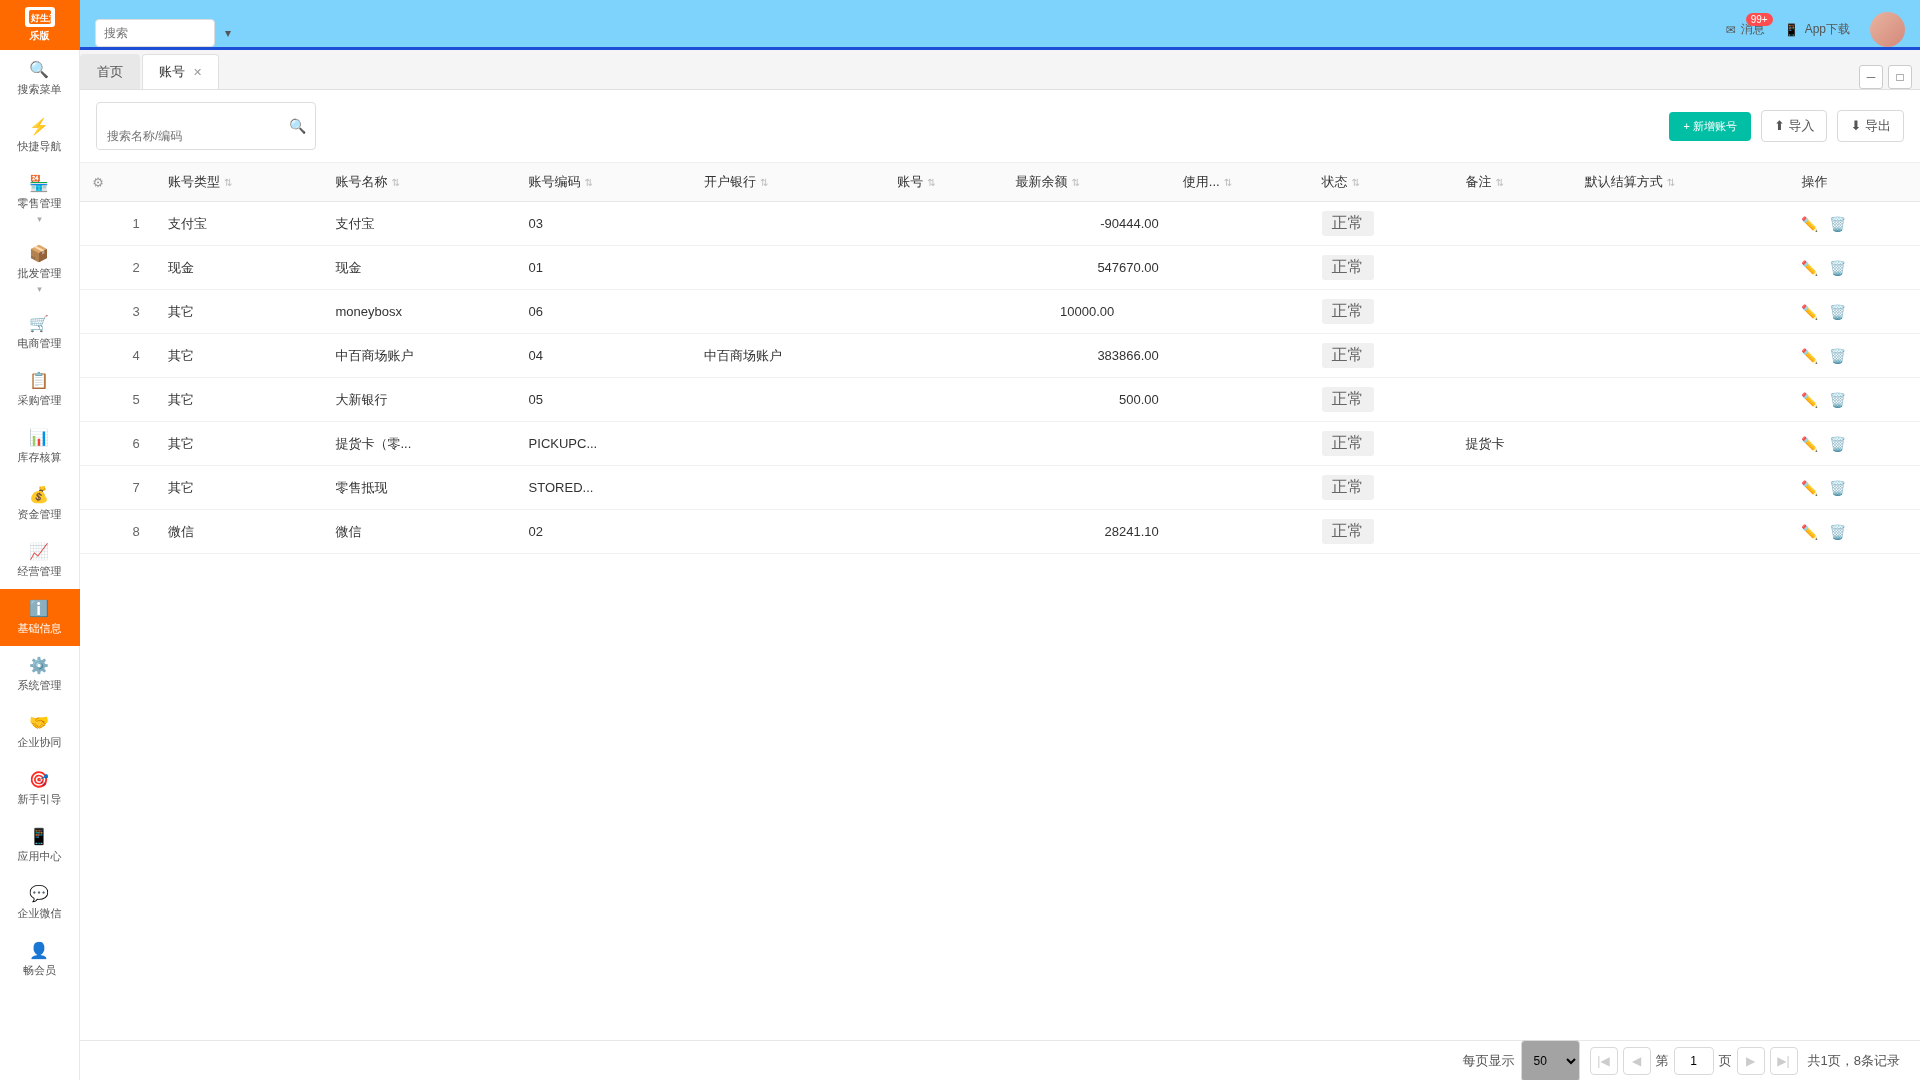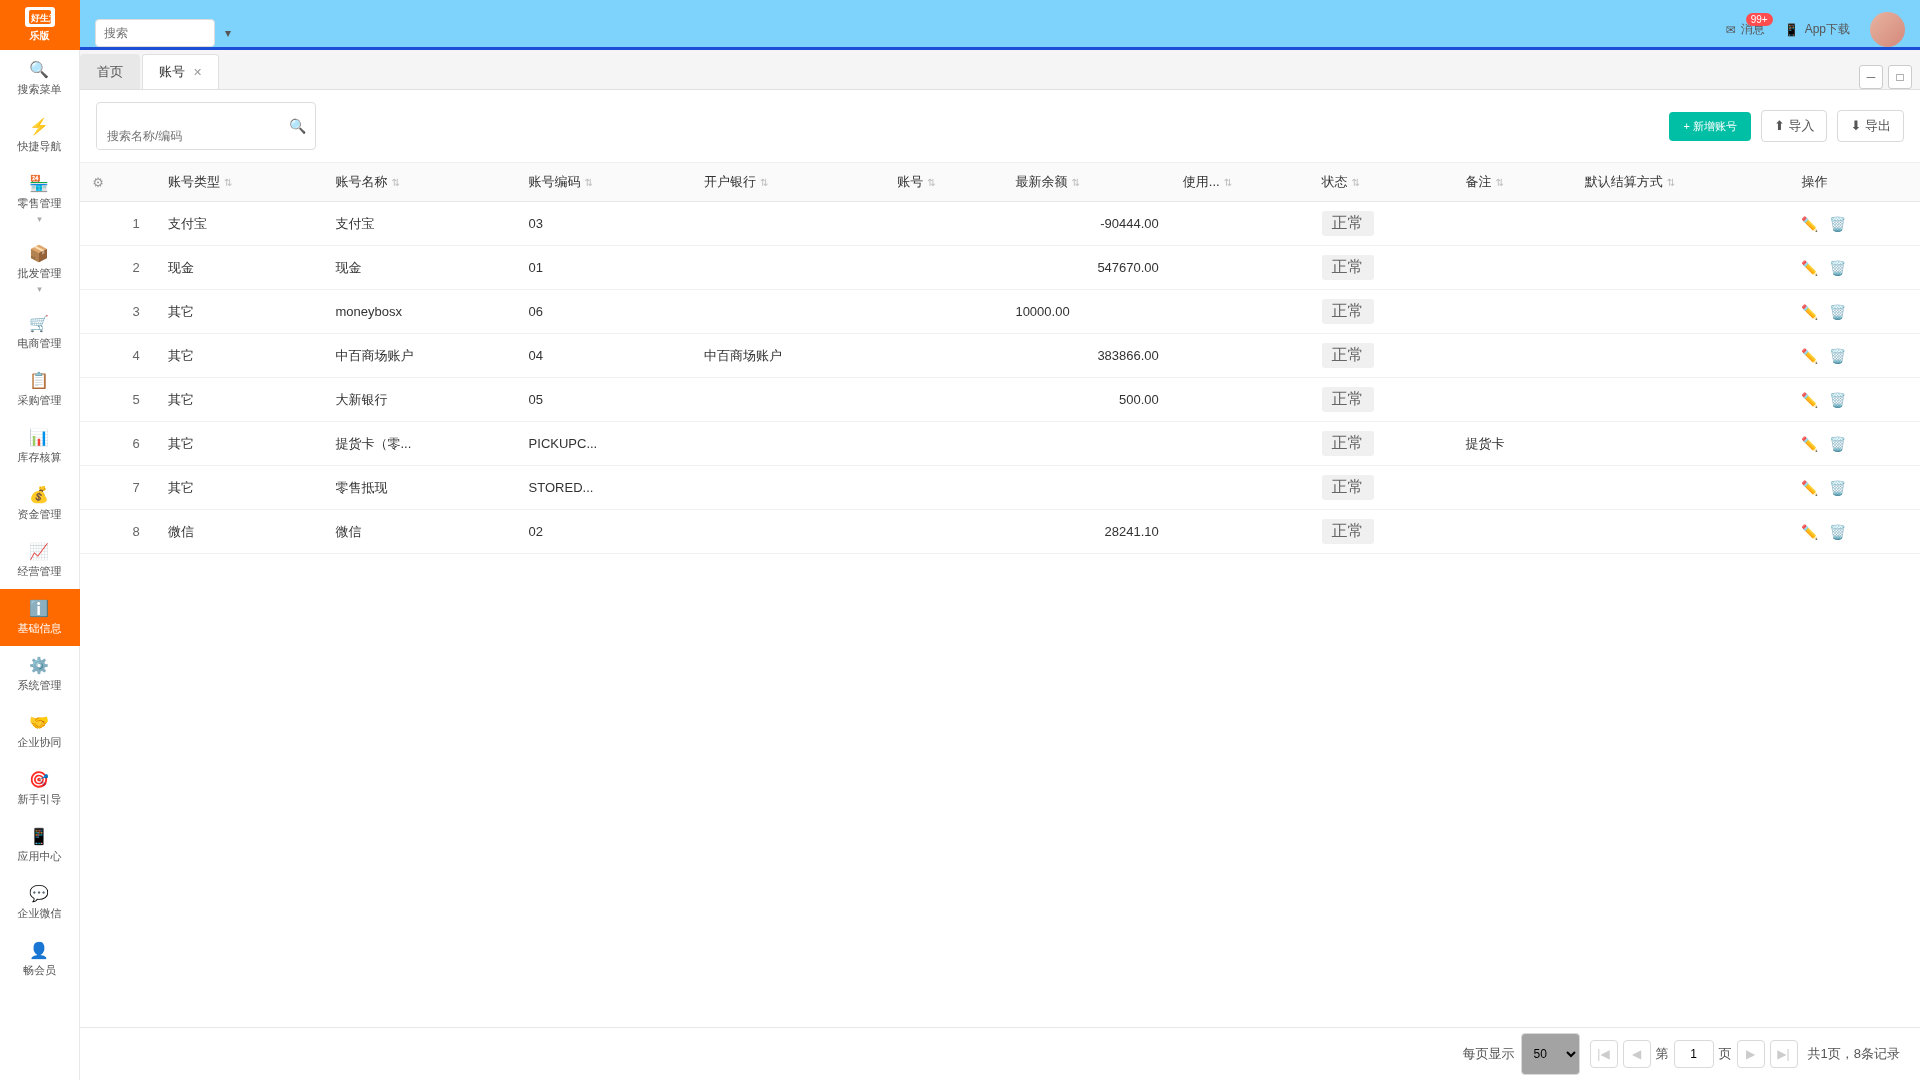--- a/index.html
+++ b/index.html
@@ -323,21 +323,21 @@
       align-items: center;
     }
     .action-icon {
       cursor: pointer;
       color: #aaa;
       font-size: 14px;
     }
 
     
     .pagination-bar {
-      height: 53px;
+      height: 40px;
       border-top: 1px solid #e8e8e8;
       display: flex;
       align-items: center;
       justify-content: flex-end;
       padding: 0 20px;
       gap: 10px;
       flex-shrink: 0;
       background: white;
     }
     .page-size-selector {
@@ -590,21 +590,21 @@
       </td>
     </tr>
             <tr>
       <td class="col-settings"></td>
       <td class="col-num">3</td>
       <td>其它</td>
       <td>moneybosx</td>
       <td>06</td>
       <td></td>
       <td></td>
-      <td style="text-align:left;">10000.00</td>
+      <td style="text-align:center;">10000.00</td>
       <td></td>
       <td><span class="status-badge">正常</span></td>
       <td></td>
       <td></td>
       <td>
         <div class="action-icons">
           <span class="action-icon" title="编辑">✏️</span>
           <span class="action-icon" title="删除">🗑️</span>
         </div>
       </td>

